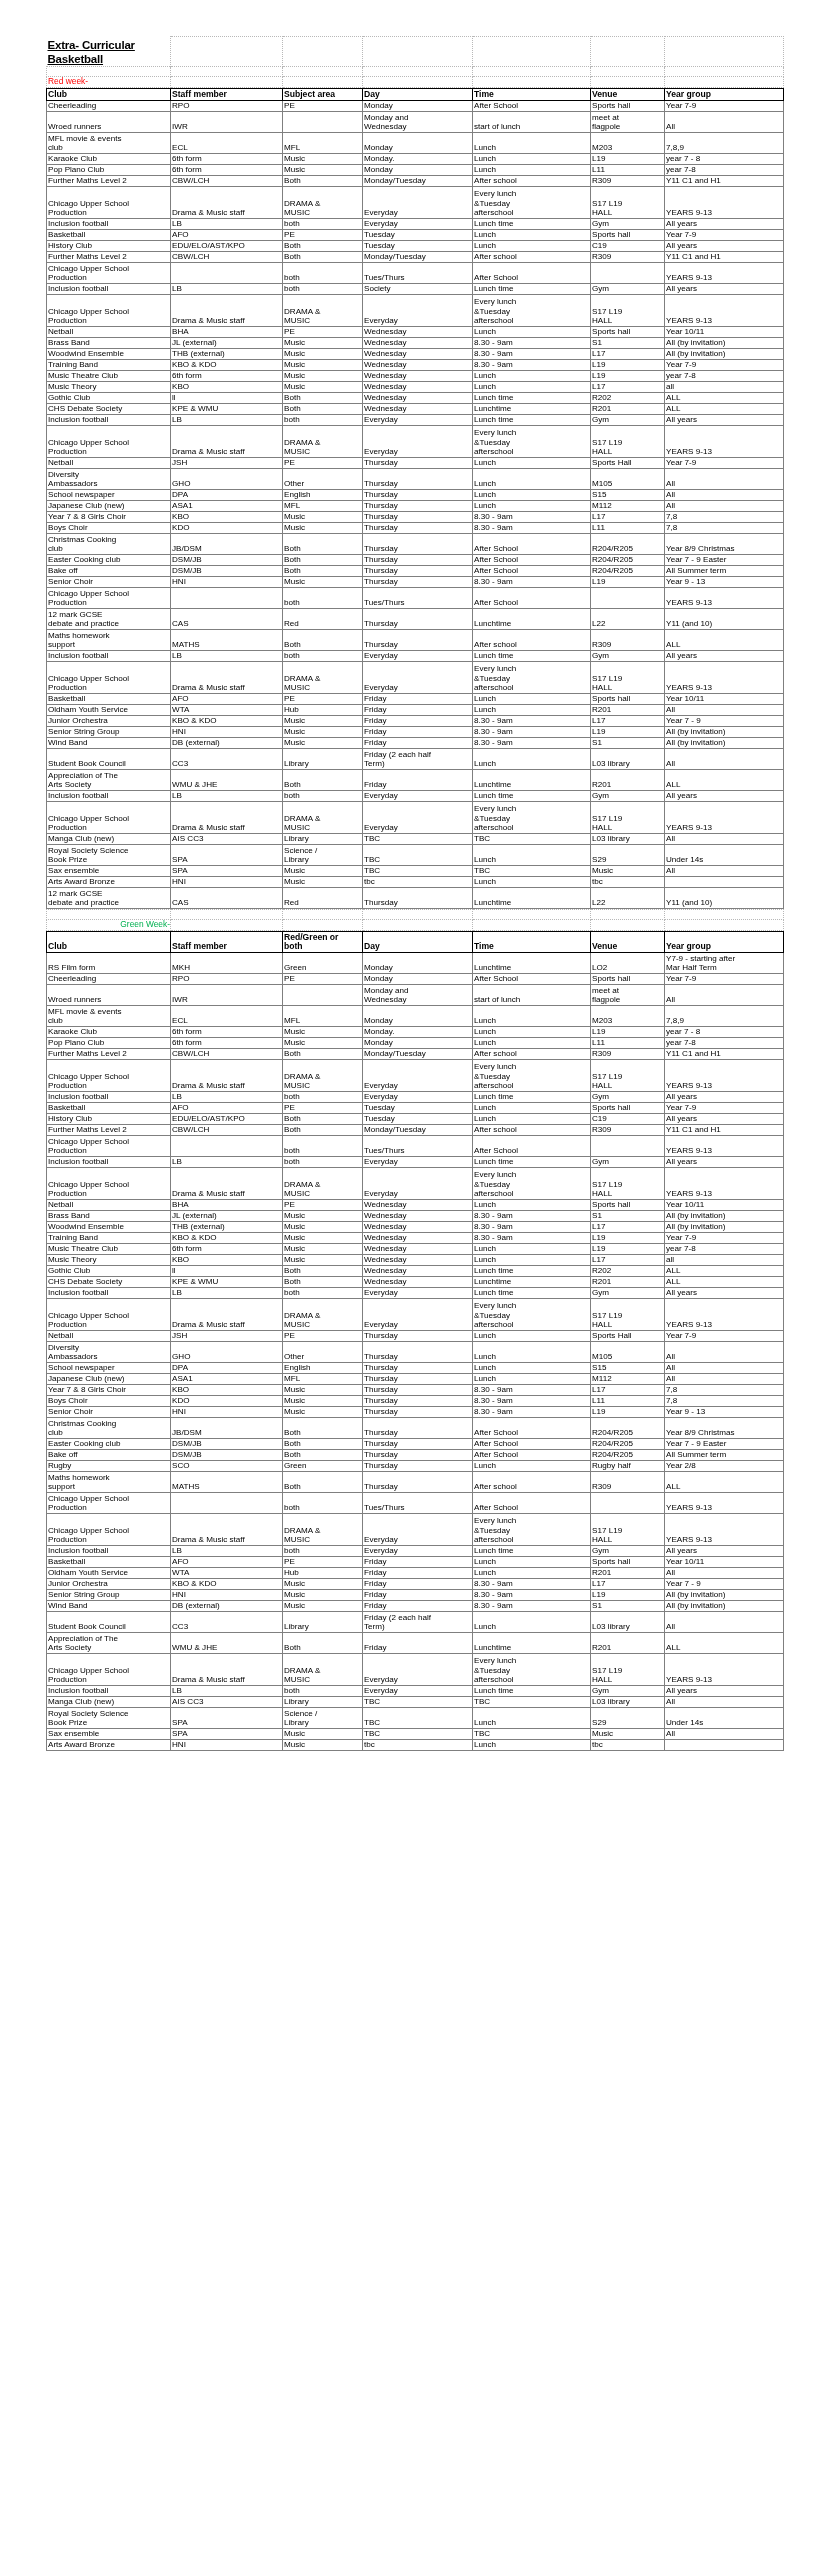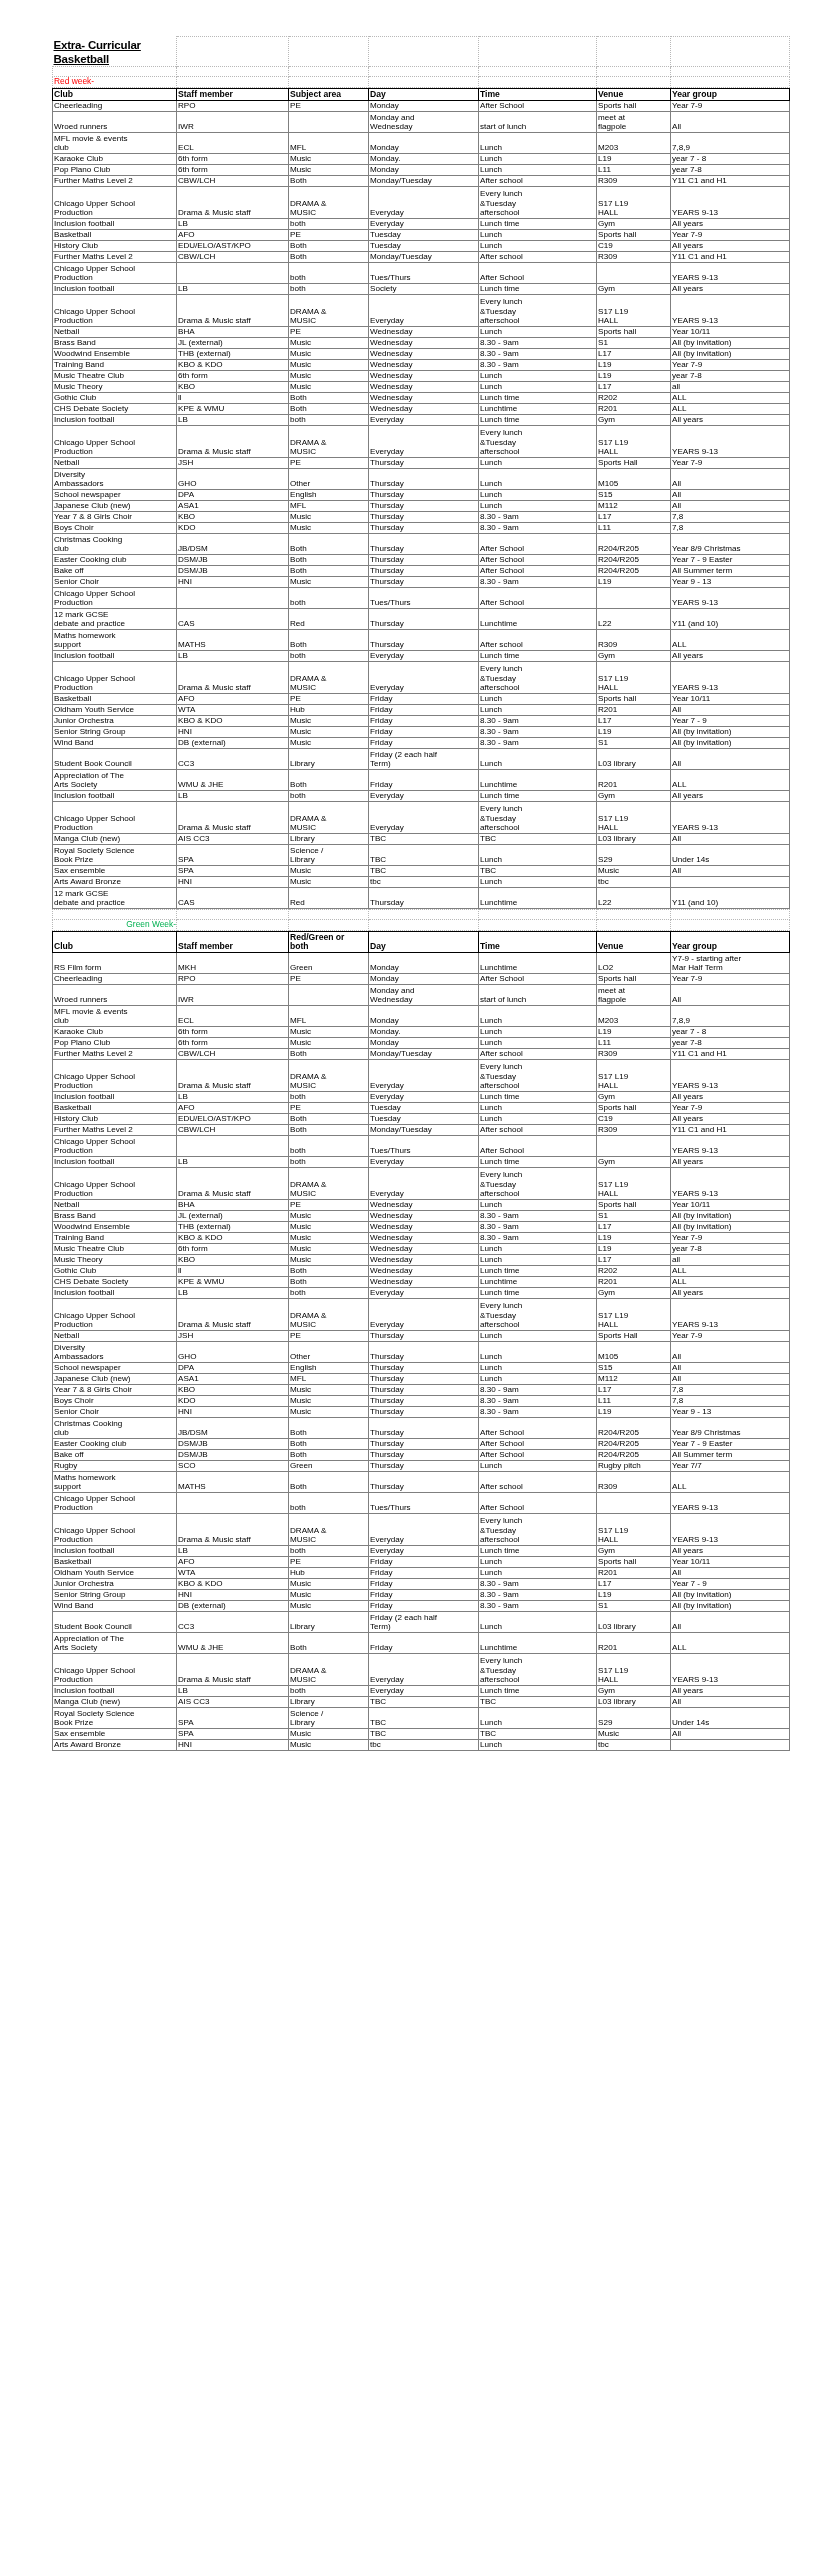--- a/index.html
+++ b/index.html
@@ -15,21 +15,21 @@
     overflow: hidden;
   }
   .page {
     position: relative;
     width: 822px;
     height: 2560px;
     background: #ffffff;
   }
   .sheet {
     position: absolute;
-    left: 52px;
+    left: 46px;
     top: 36px;
     width: 737px;
   }
   table.grid {
     border-collapse: collapse;
     table-layout: fixed;
     width: 737px;
     font-size: 8.1px;
     line-height: 9.6px;
   }
@@ -1069,22 +1069,22 @@
             <td>After School</td>
             <td>R204/R205</td>
             <td>All Summer term</td>
           </tr>
           <tr class="r1">
             <td>Rugby</td>
             <td>SCO</td>
             <td>Green</td>
             <td>Thursday</td>
             <td>Lunch</td>
-            <td>Rugby pitch</td>
-            <td>Year 7/7</td>
+            <td>Rugby half</td>
+            <td>Year 2/8</td>
           </tr>
           <tr class="r2">
             <td>Maths homework
 support</td>
             <td>MATHS</td>
             <td>Both</td>
             <td>Thursday</td>
             <td>After school</td>
             <td>R309</td>
             <td>ALL</td>

